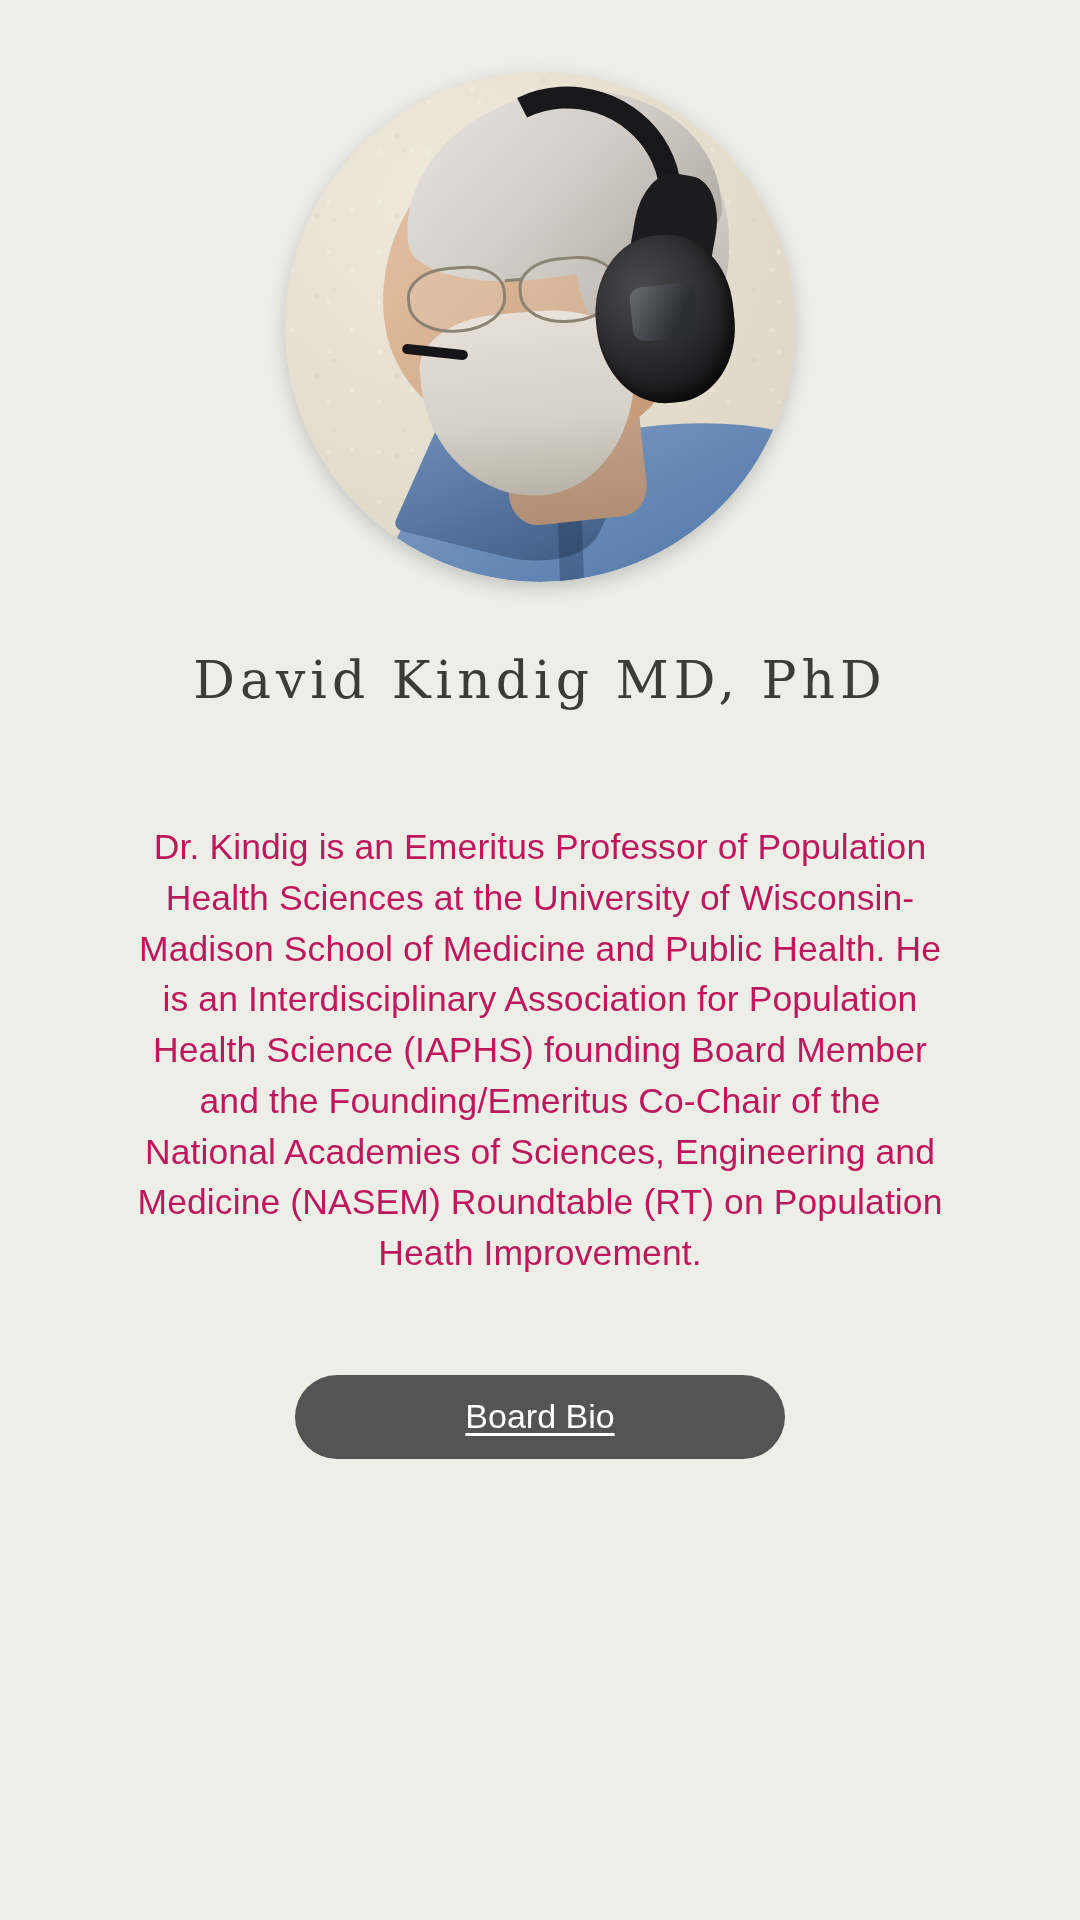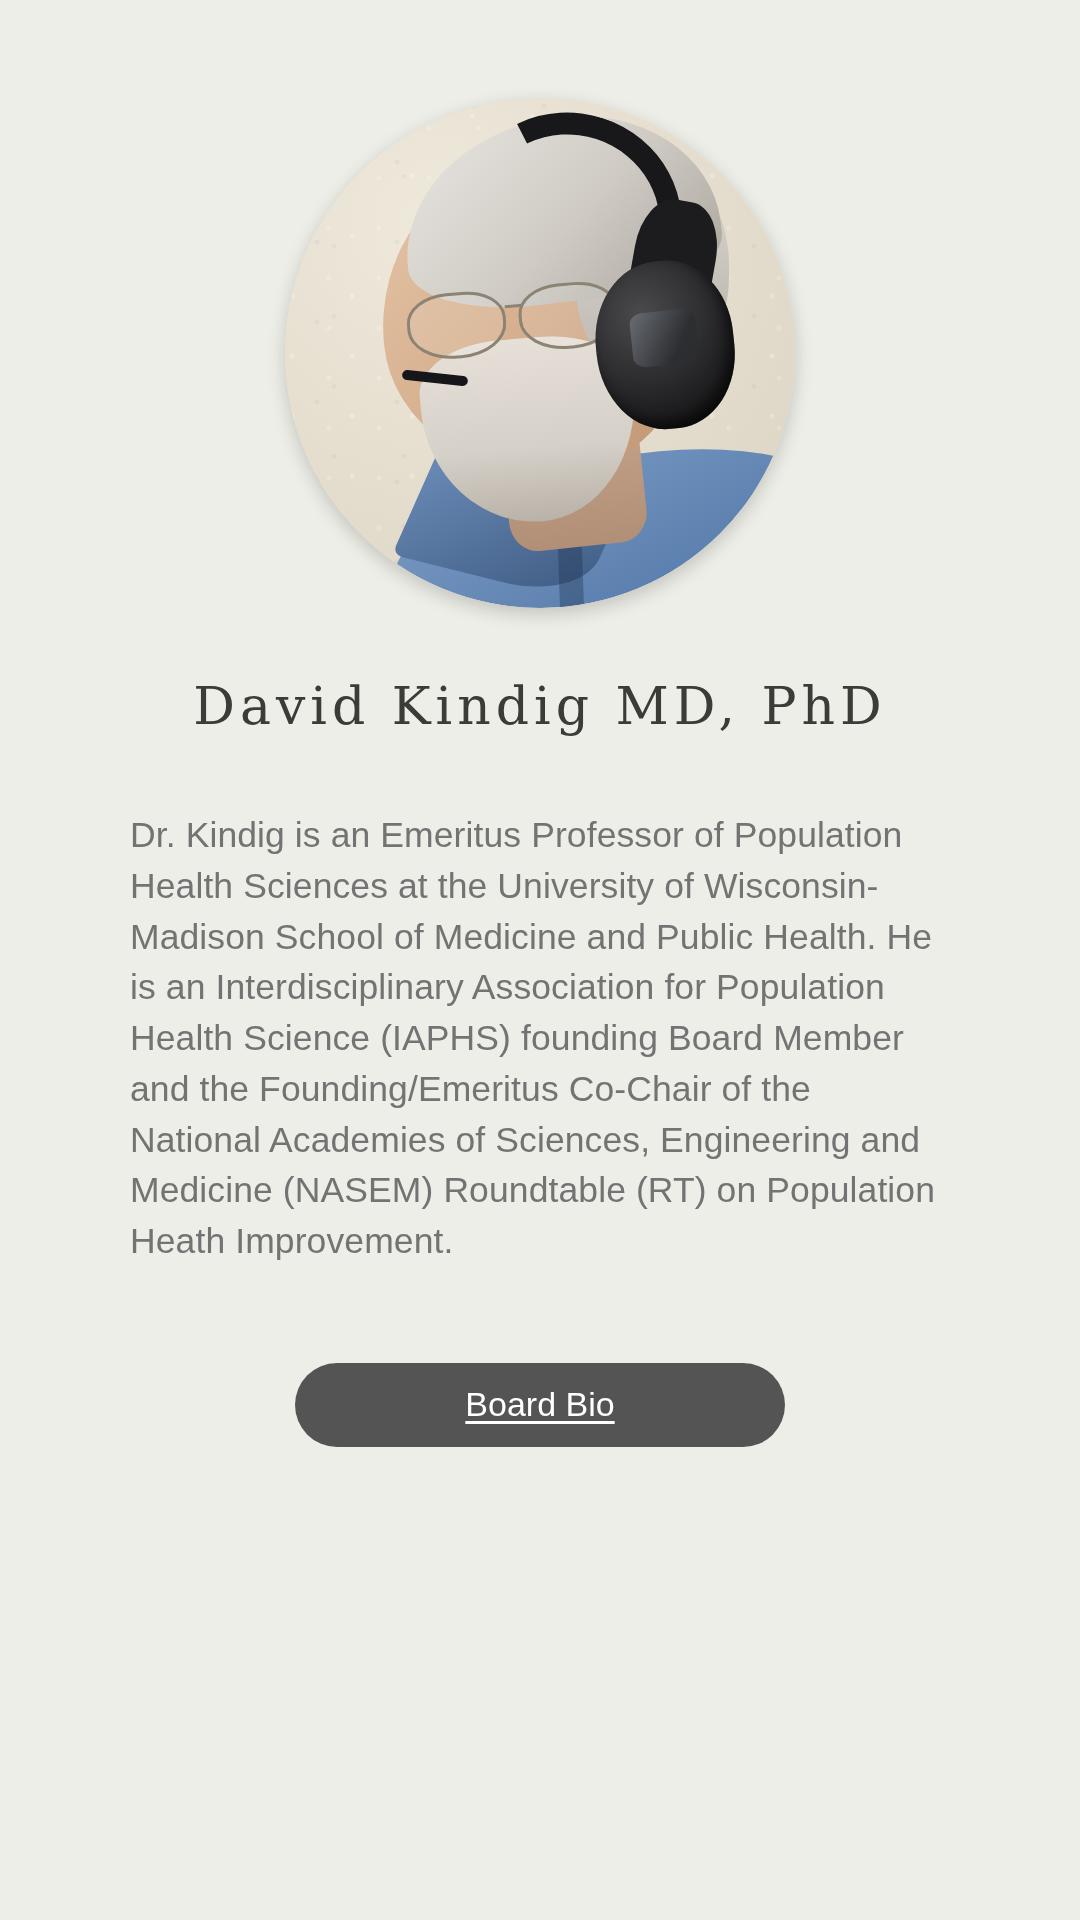--- a/index.html
+++ b/index.html
@@ -15,21 +15,21 @@
     overflow: hidden;
   }
 
   .profile-card {
     width: 1080px;
     height: 1920px;
     background: #eeeee8;
     display: flex;
     flex-direction: column;
     align-items: center;
-    padding-top: 98px;
+    padding-top: 72px;
   }
 
   
   .portrait-wrap {
     width: 510px;
     height: 510px;
     border-radius: 50%;
     overflow: hidden;
     position: relative;
     box-shadow: 0 6px 18px rgba(0,0,0,0.18);
@@ -247,25 +247,26 @@
     font-size: 52px;
     letter-spacing: 5px;
     color: #3b3b38;
     font-weight: 500;
     text-align: center;
     white-space: nowrap;
   }
 
   
   .bio {
-    margin-top: 74px;
+    margin-top: 112px;
     width: 820px;
+    text-align: center;
     font-size: 35.5px;
     line-height: 1.43;
-    color: #737373;
+    color: #be185d;
     letter-spacing: .1px;
   }
 
   
   .cta-wrap {
     margin-top: 96px;
   }
   .cta {
     display: inline-flex;
     align-items: center;

